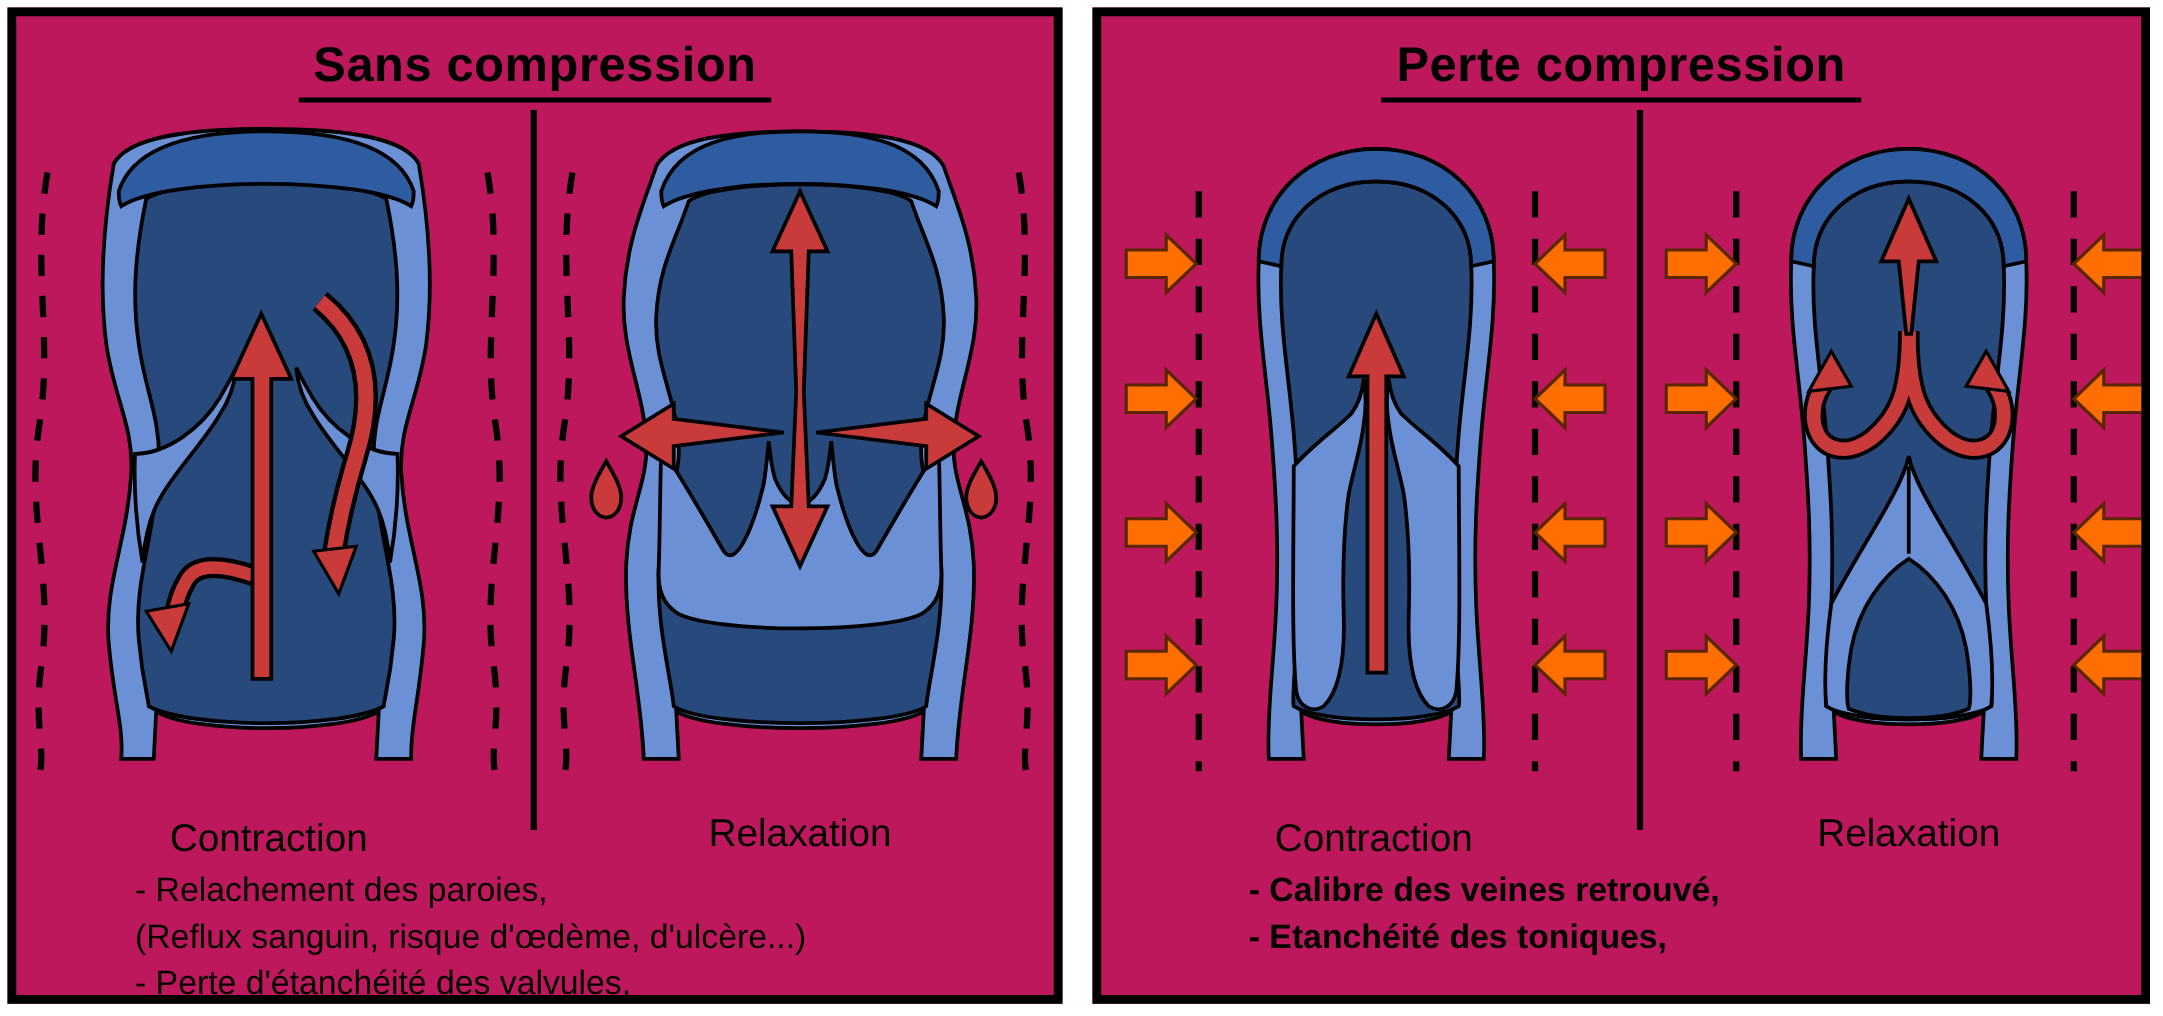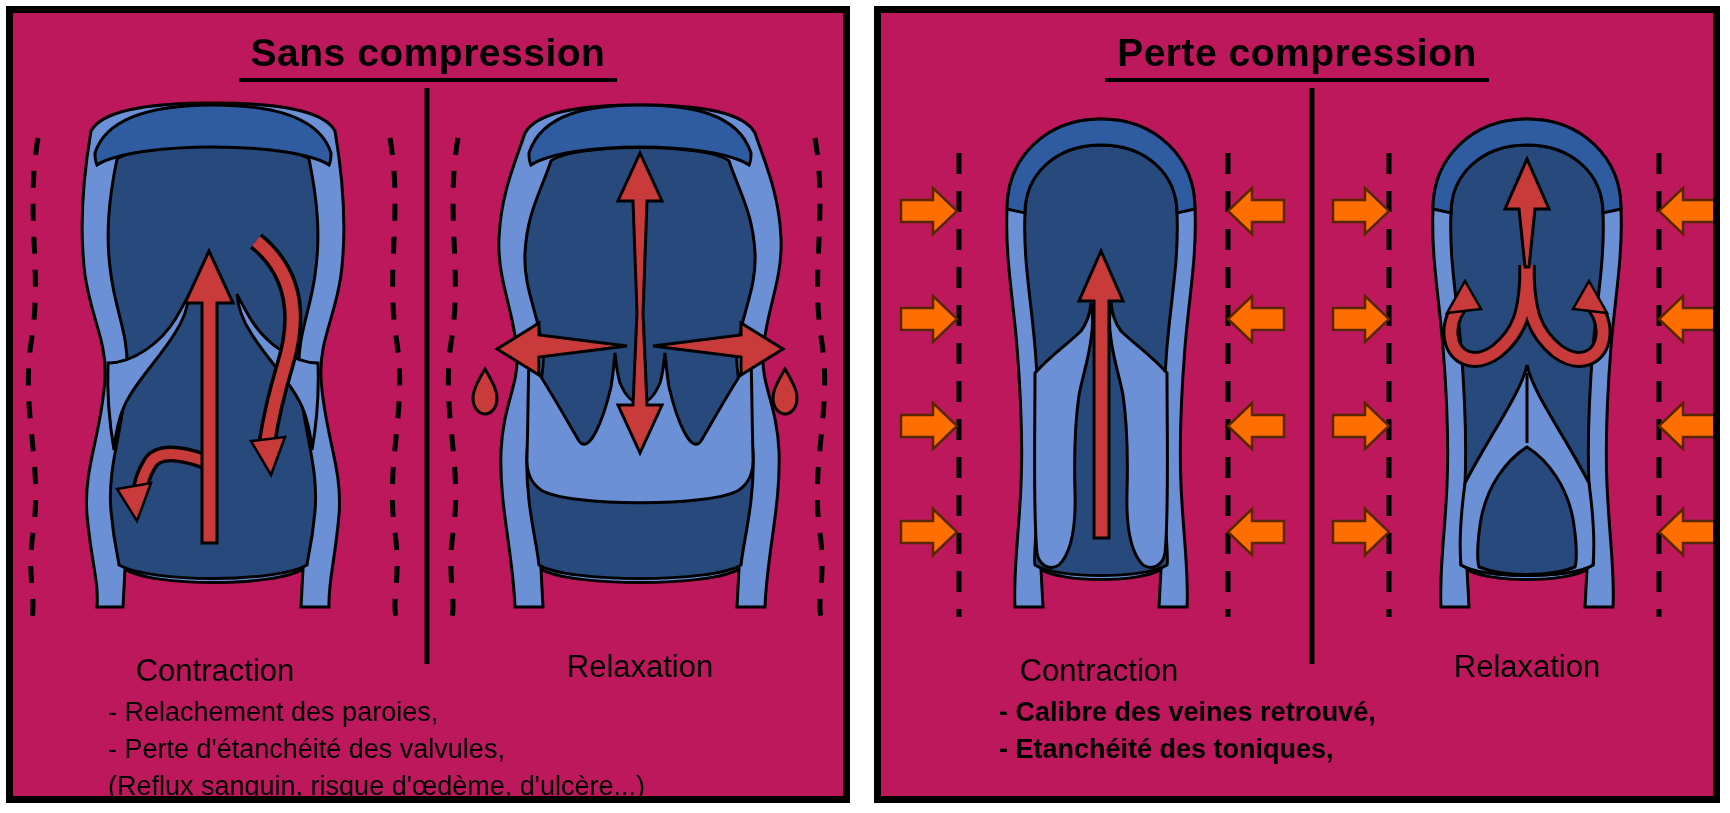--- a/index.html
+++ b/index.html
@@ -72,22 +72,22 @@
       <polygon points="640,333 728,322 728,310 770,336 728,362 728,344" fill="#C93B3B" stroke="#000" stroke-width="3"></polygon>
       <use href="#droplet" transform="translate(472,380)" fill="#C93B3B" stroke="#000" stroke-width="3"></use>
       <use href="#droplet" transform="translate(772,380)" fill="#C93B3B" stroke="#000" stroke-width="3"></use>
     </g>
   </svg>
 
   <div class="vein-label label-first">Contraction</div>
   <div class="vein-label label-second">Relaxation</div>
   <div class="notes">
     <div class="note-line">- Relachement des paroies,</div>
+    <div class="note-line">(Reflux sanguin, risque d'œdème, d'ulcère...)</div>
     <div class="note-line">- Perte d'étanchéité des valvules,</div>
-    <div class="note-line">(Reflux sanguin, risque d'œdème, d'ulcère...)</div>
   </div>
 </section>
 
 <section class="panel right">
   <div class="title-row">
     <span class="panel-title">Perte compression</span>
   </div>
 
   <svg class="gfx" viewBox="0 0 832 783">
     <defs>

